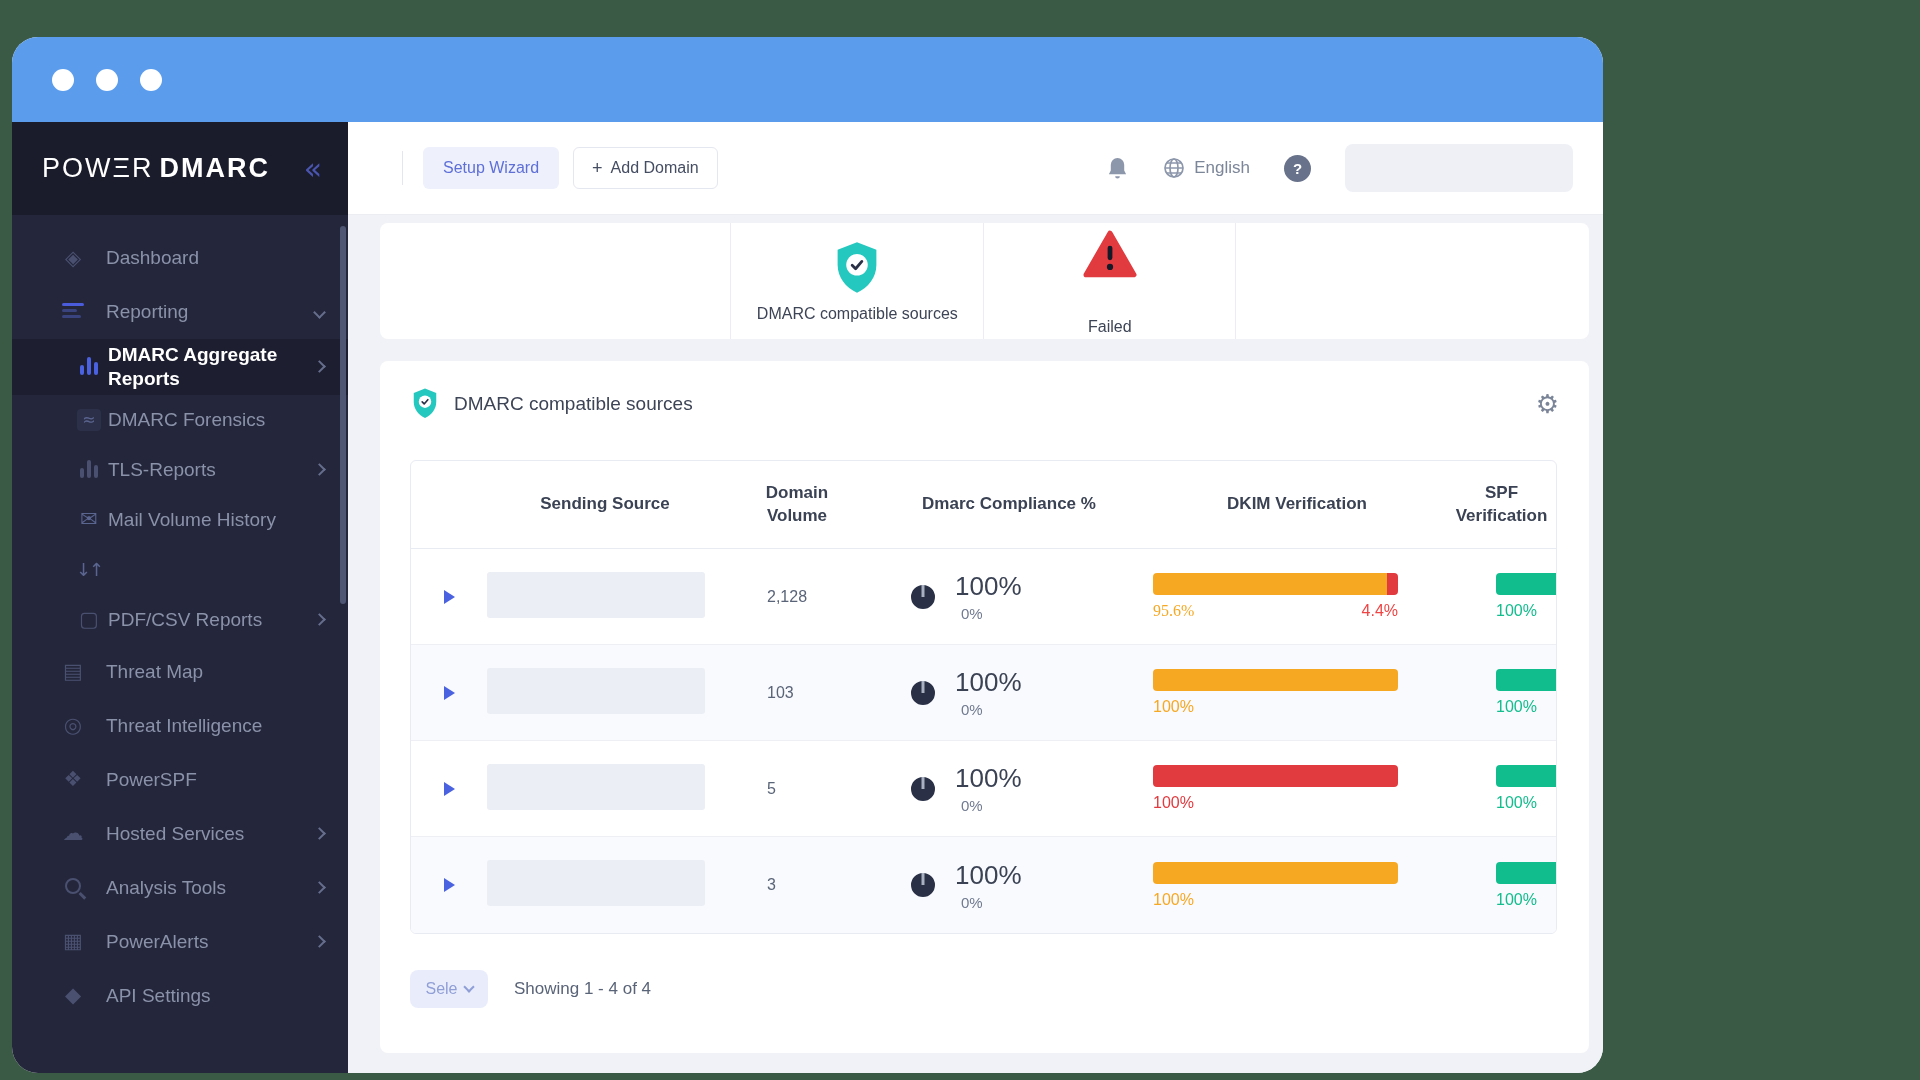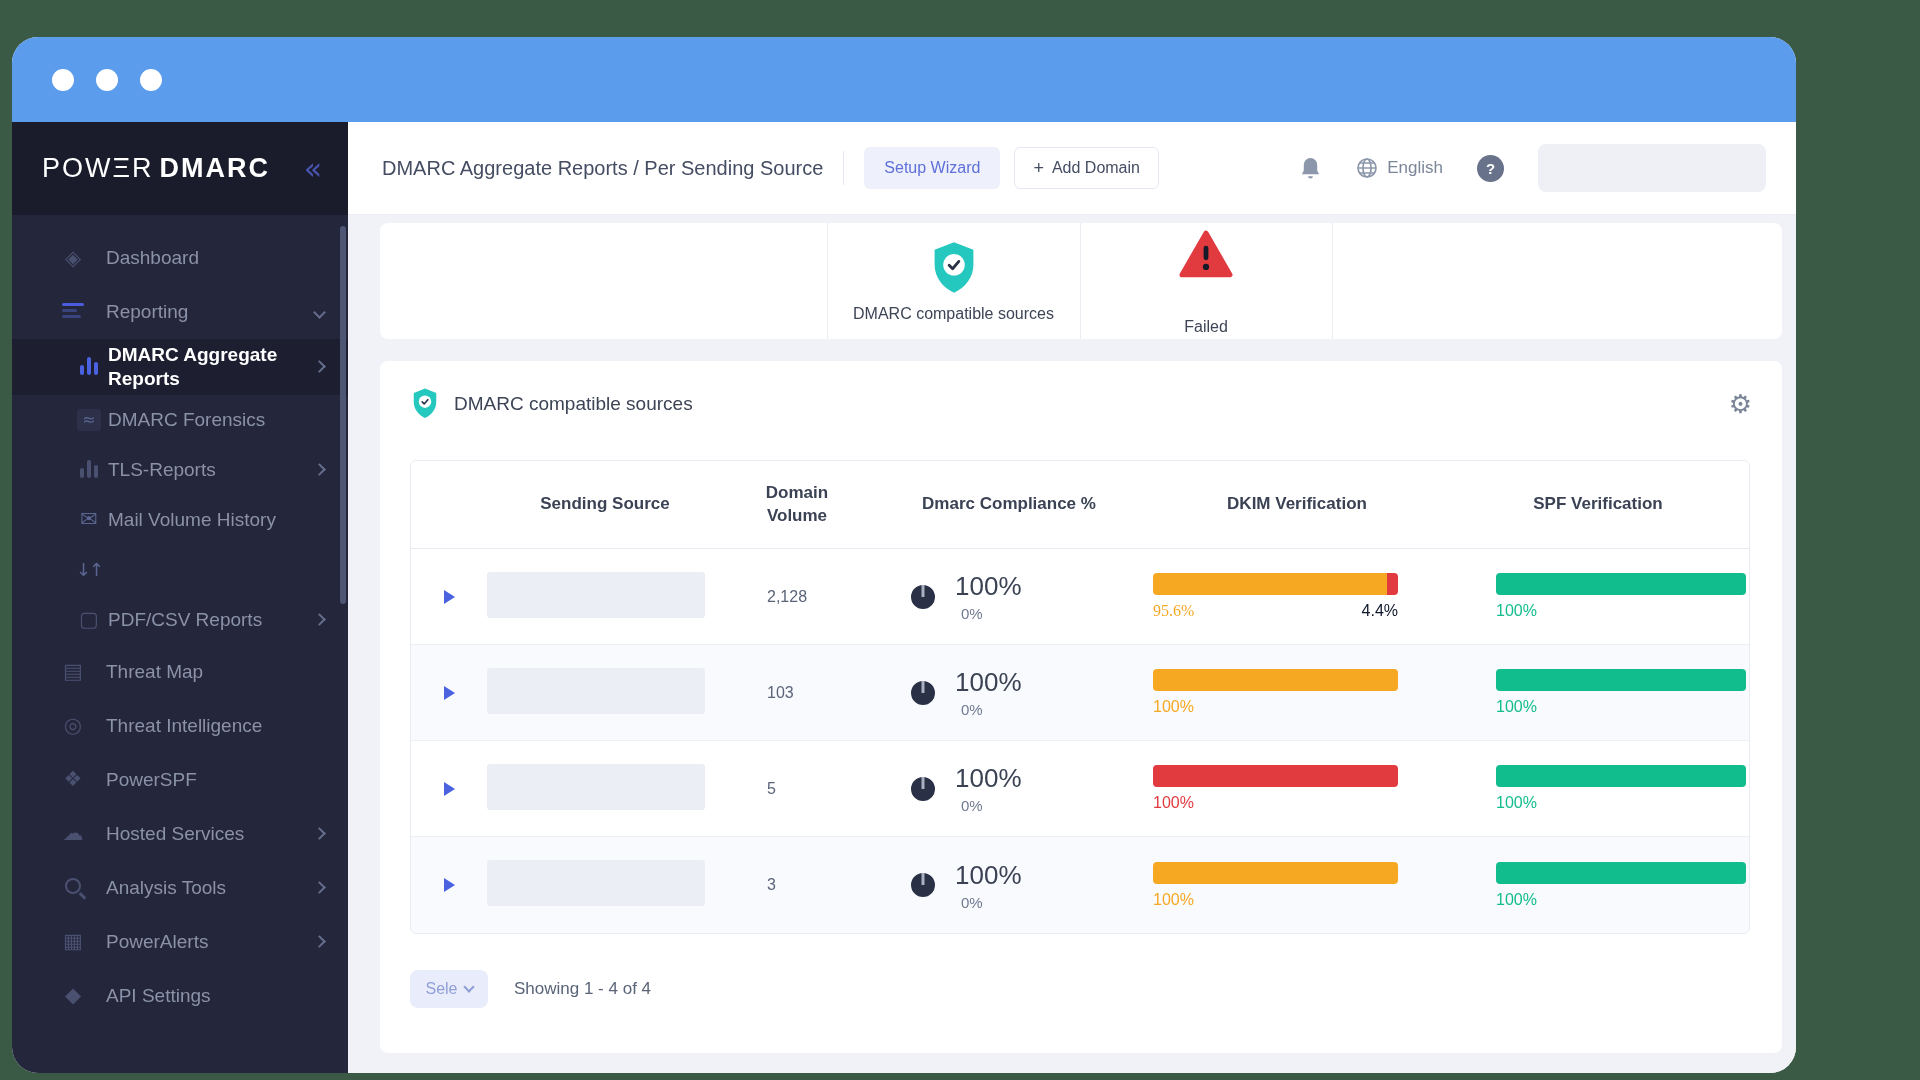--- a/index.html
+++ b/index.html
@@ -1,19 +1,19 @@
 <!DOCTYPE html>
 <html><head>
 <meta charset="utf-8">
 <style>
   html,body{margin:0;padding:0;width:1920px;height:1080px;overflow:hidden;
     background:#3A5A46;font-family:"Liberation Sans",sans-serif;}
   *{box-sizing:border-box;}
 
-  .window{position:absolute;left:12px;top:37px;width:1784px;height:1036px;
+  .window{position:absolute;left:12px;top:37px;width:1591px;height:1036px;
     background:#fff;border-radius:26px;overflow:hidden;display:flex;flex-direction:column;}
   .titlebar{height:85px;background:#5B9CEC;display:flex;align-items:center;padding-left:40px;gap:22px;flex:0 0 auto;}
   .tb-dot{width:22px;height:22px;border-radius:50%;background:#fff;}
 
   .app{flex:1;display:flex;min-height:0;}
 
   
   .sidebar{width:336px;background:#24263B;position:relative;flex:0 0 auto;display:flex;flex-direction:column;}
   .logo-block{height:93px;background:#1A1C2B;display:flex;align-items:center;padding:0 26px 0 30px;flex:0 0 auto;}
   .logo{color:#fff;font-size:27px;letter-spacing:2px;font-weight:400;white-space:nowrap;}
@@ -229,21 +229,20 @@
           <span class="nlabel">API Settings</span>
         </div>
 
       </div>
       <span class="scroll-thumb"></span>
     </div>
 
     <div class="main">
 
       <div class="main-header">
-        <span class="breadcrumb">DMARC Aggregate Reports / Per Sending Source</span>
         <span class="hdr-divider"></span>
         <button class="btn-wizard">Setup Wizard</button>
         <button class="btn-adddomain">
           <span class="plus">+</span>
           <span>Add Domain</span>
         </button>
         <div class="hdr-right">
           <span style="display:flex;">
             <svg width="23" height="25" viewBox="0 0 24 26">
                 <path d="M12 2a7 7 0 0 0-7 7v6l-2 4h18l-2-4V9a7 7 0 0 0-7-7z" fill="#8D97AB"></path>
@@ -331,21 +330,21 @@
                   </span>
               </div>
               <div class="cell-bar">
                   <div class="dkim-wrap">
                 <div class="pbar">
                   <span class="seg" style="width: 95.6%; background: rgb(247, 168, 35);"></span>
                   <span class="seg" style="width: 4.4%; background: rgb(225, 58, 63);"></span>
                 </div>
                 <div class="pbar-labels">
                   <span style="color: rgb(247, 168, 35); font-family: Liberation Serif, serif;">95.6%</span>
-                  <span style="color: #0f172a;">4.4%</span>
+                  <span style="color: #ef4444;">4.4%</span>
                 </div>
               </div>
                 </div>
               <div class="cell-bar spf">
                   <div class="spf-wrap">
                 <div class="pbar">
                       <span class="seg" style="width: 100%; background: rgb(18, 189, 141);"></span>
                     </div>
                 <div class="pbar-labels">
                       <span style="color: rgb(18, 189, 141);">100%</span>

